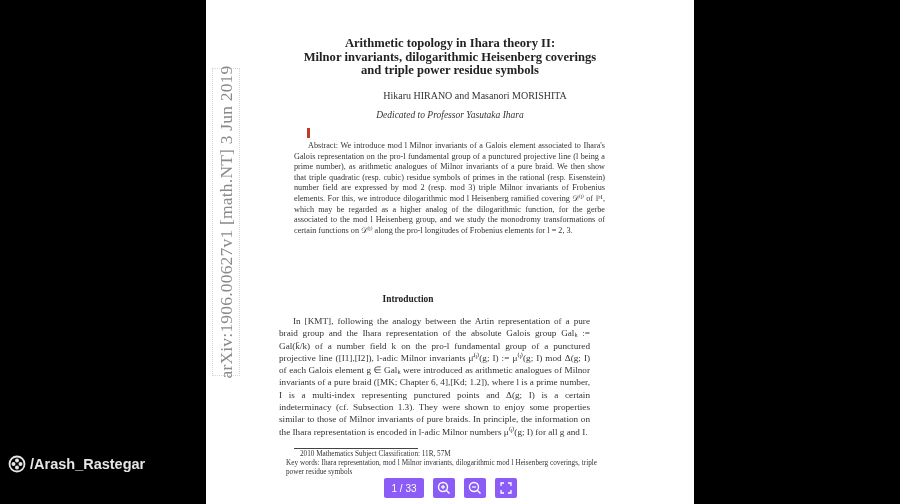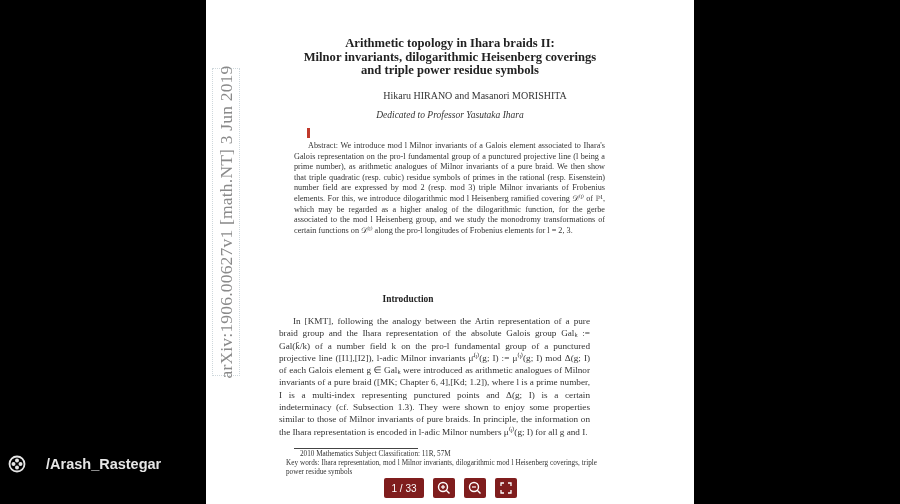--- a/index.html
+++ b/index.html
@@ -53,42 +53,42 @@
     font-size:9.4px; color:#222;
   }
   .intro { left:279px; width:311px; top:315px; font-size:9.2px; line-height:12.3px; }
   .footrule { position:absolute; left:294px; top:448px; width:124px; height:1px; background:#444; }
   .footnote { left:286px; width:311px; top:450px; font-size:7.2px; line-height:9px; }
   .footnote .fn1 { text-indent:14px; }
   .toolbar {
     position:absolute; top:478px; left:384px; height:20px; display:flex; gap:9px;
   }
   .tb {
-    height:20px; background:#7f1d1d; border-radius:2px; color:#fff;
+    height:20px; background:#8b5cf6; border-radius:2px; color:#fff;
     display:flex; align-items:center; justify-content:center;
     font-family:"Liberation Sans", sans-serif; font-size:10px;
   }
   .tb.page-ind { width:40px; }
   .tb.icon { width:22px; }
   .watermark {
-    position:absolute; left:8px; top:455px; display:flex; align-items:center; gap:20px;
+    position:absolute; left:8px; top:455px; display:flex; align-items:center; gap:4px;
     color:#e6e6e6; font-family:"Liberation Sans", sans-serif; font-weight:bold; font-size:14.5px;
   }
 </style>
 </head>
 <body>
 
 <div class="page"></div>
 
 <div class="arxiv-stamp">
   <span>arXiv:1906.00627v1  [math.NT]  3 Jun 2019</span>
 </div>
 
 <div class="title">
-  <div>Arithmetic topology in Ihara braids II:</div>
+  <div>Arithmetic topology in Ihara theory II:</div>
   <div>Milnor invariants, dilogarithmic Heisenberg coverings</div>
   <div>and triple power residue symbols</div>
 </div>
 
 <div class="authors">Hikaru HIRANO and Masanori MORISHITA</div>
 <div class="dedication">Dedicated to Professor Yasutaka Ihara</div>
 
 <div class="cursor-mark"></div>
 
 <div class="text-block abstract">

